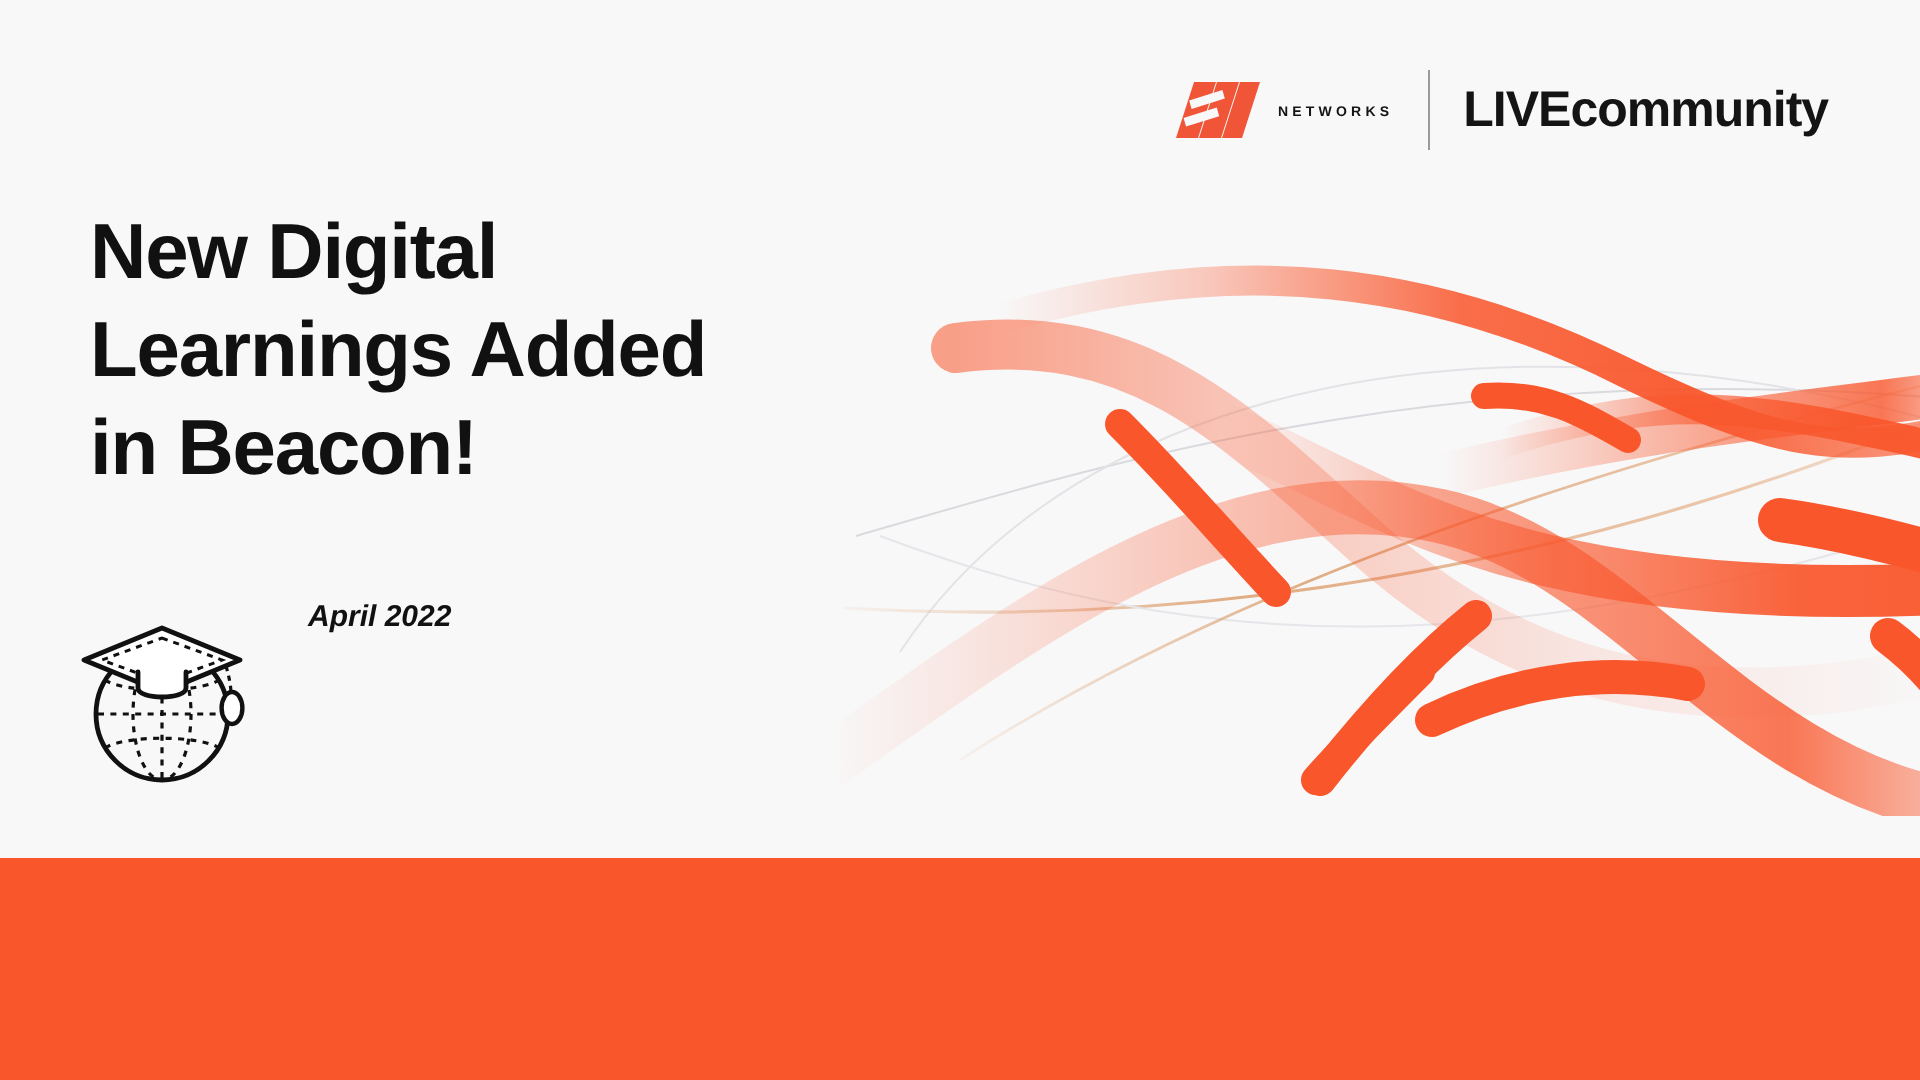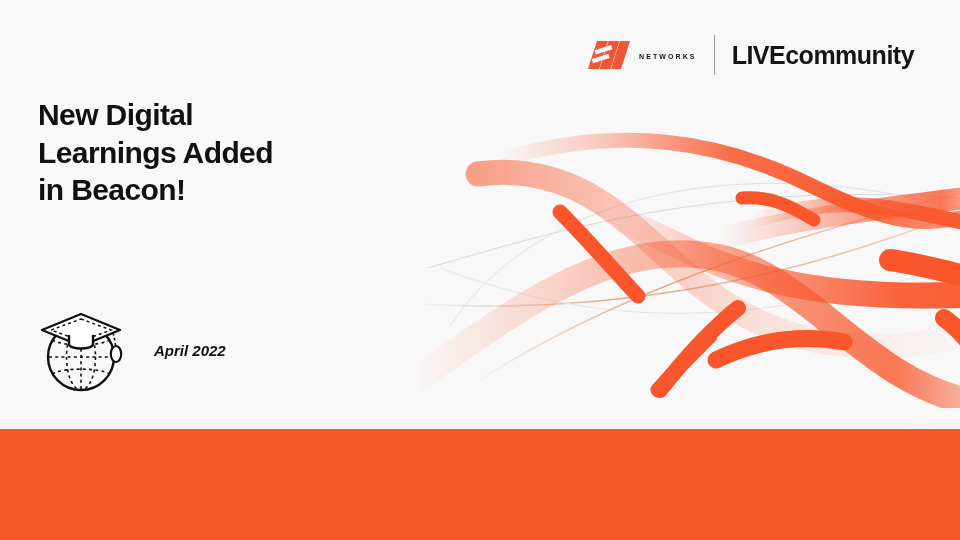--- a/index.html
+++ b/index.html
@@ -90,36 +90,36 @@
     letter-spacing: -0.5px;
     white-space: nowrap;
   }
 
   
   #headline {
     position: absolute;
     left: 38px;
     top: 96px;
     width: 420px;
-    font-size: 30px;
+    font-size: 39px;
     font-weight: bold;
     line-height: 1.25;
     letter-spacing: -0.6px;
     color: #111111;
-    margin: 0;
+    margin: 7px;
     white-space: pre-line;
   }
 
   
   #meta-row {
     position: absolute;
     left: 38px;
     top: 300px;
     display: flex;
-    align-items: center;
+    align-items: flex-start;
   }
   #grad-globe-icon {
     width: 100px;
     height: 100px;
     flex: none;
   }
   #grad-globe-icon svg { display: block; width: 100%; height: 100%; }
   #date-label {
     font-size: 15px;
     font-weight: bold;

